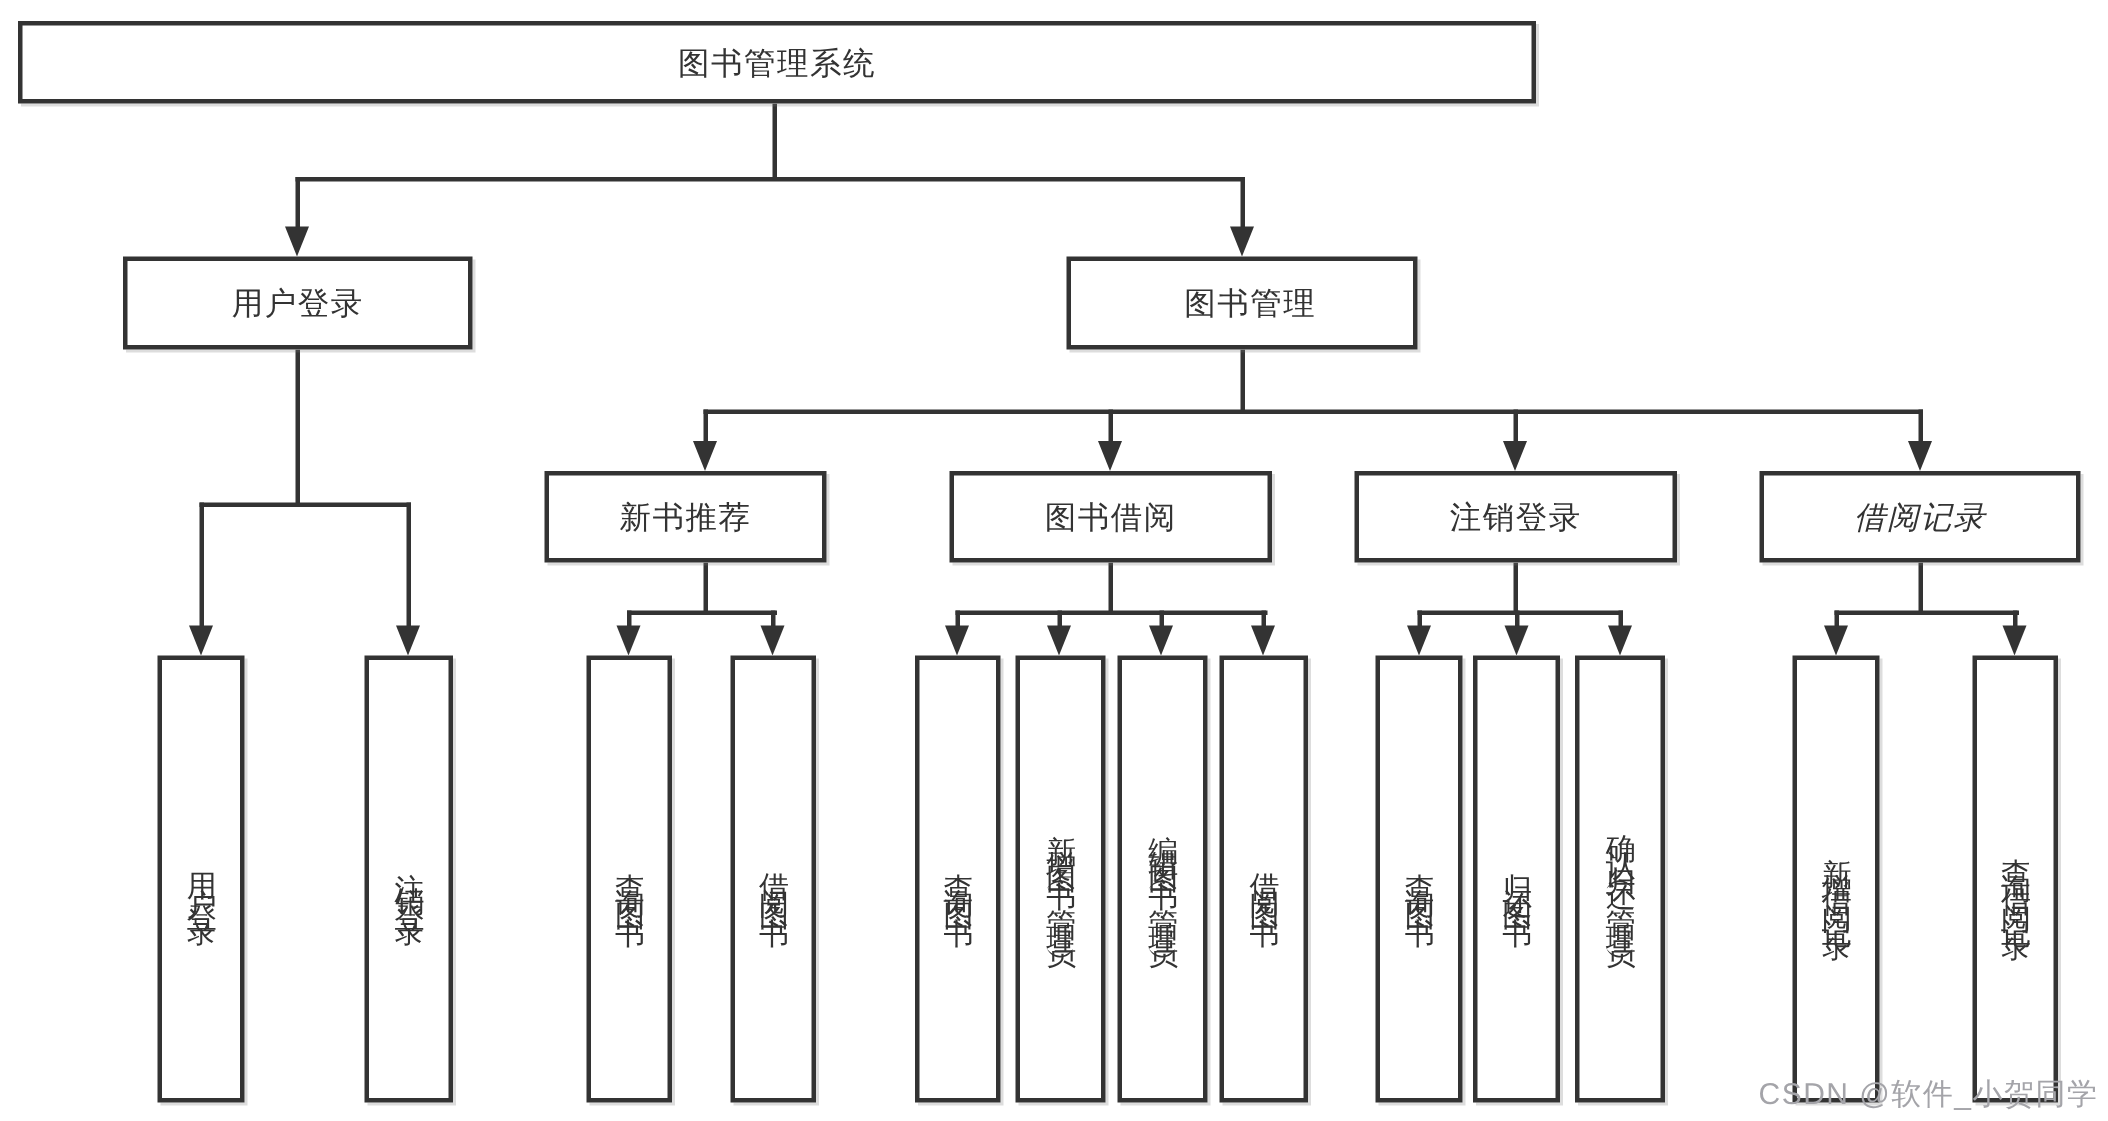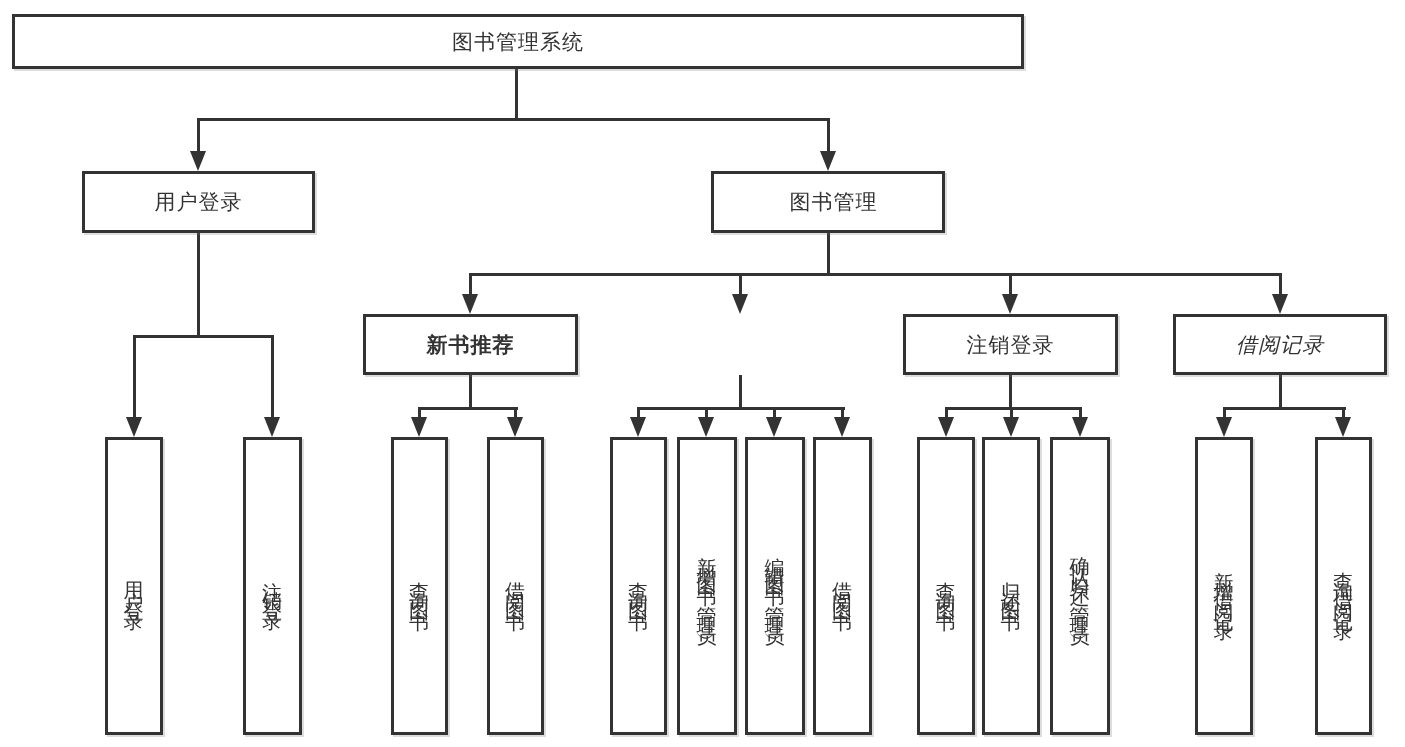--- a/index.html
+++ b/index.html
@@ -116,21 +116,22 @@
   <div class="vl" style="left:1223px;top:407px;height:14px;"></div>
   <div class="arw" style="left:1216px;top:417px;"></div>
   <div class="vl" style="left:1342px;top:407px;height:14px;"></div>
   <div class="arw" style="left:1335px;top:417px;"></div>
 
   <div class="node" style="left:12px;top:14px;width:1012px;height:55px;">图书管理系统</div>
 
   <div class="node" style="left:82px;top:171px;width:233px;height:62px;">用户登录</div>
   <div class="node" style="left:711px;top:171px;width:234px;height:62px;padding-left:11px;">图书管理</div>
 
-  <div class="node" style="left:363px;top:314px;width:215px;height:61px;font-weight:bold;">新书推荐</div>
+  <div class="node" style="left:363px;top:314px;width:188px;height:61px;">新书推荐</div>
+  <div class="node" style="left:633px;top:314px;width:215px;height:61px;">图书借阅</div>
   <div class="node" style="left:903px;top:314px;width:215px;height:61px;">注销登录</div>
   <div class="node" style="left:1173px;top:314px;width:214px;height:61px;font-style:italic;">借阅记录</div>
 
   <div class="node v" style="left:105px;top:437px;width:58px;height:298px;">用户登录</div>
   <div class="node v" style="left:243px;top:437px;width:59px;height:298px;">注销登录</div>
 
   <div class="node v" style="left:391px;top:437px;width:57px;height:298px;">查询图书</div>
   <div class="node v" style="left:487px;top:437px;width:57px;height:298px;">借阅图书</div>
 
   <div class="node v" style="left:610px;top:437px;width:57px;height:298px;">查询图书</div>
@@ -138,14 +139,15 @@
   <div class="node v" style="left:745px;top:437px;width:60px;height:298px;">编辑图书（管理员）</div>
   <div class="node v" style="left:813px;top:437px;width:59px;height:298px;">借阅图书</div>
 
   <div class="node v" style="left:917px;top:437px;width:58px;height:298px;">查询图书</div>
   <div class="node v" style="left:982px;top:437px;width:58px;height:298px;">归还图书</div>
   <div class="node v" style="left:1050px;top:437px;width:60px;height:298px;">确认归还（管理员）</div>
 
   <div class="node v" style="left:1195px;top:437px;width:58px;height:298px;">新增借阅记录</div>
   <div class="node v" style="left:1315px;top:437px;width:57px;height:298px;">查询借阅记录</div>
 
+  <div class="watermark">CSDN @软件_小贺同学</div>
 
 </div>
 
 </body></html>

